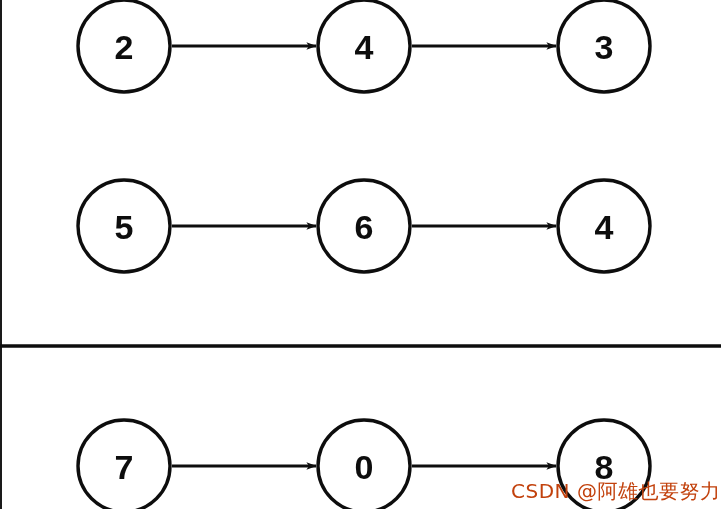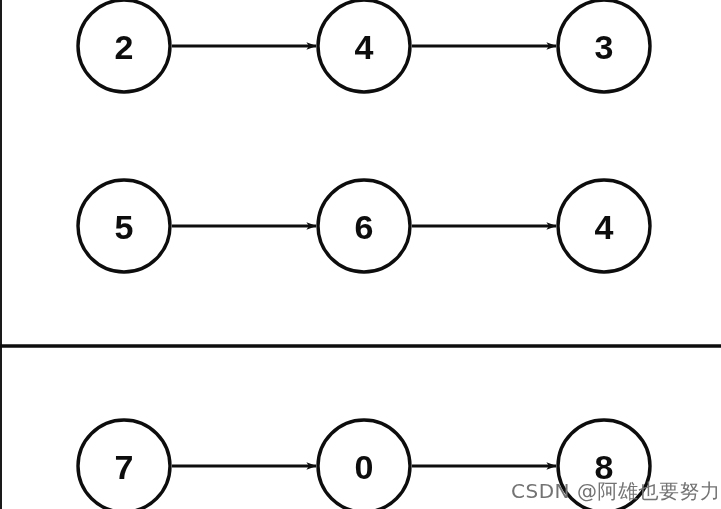--- a/index.html
+++ b/index.html
@@ -54,21 +54,21 @@
     stroke: #0d0d0d;
     stroke-width: 3.6;
   }
   #watermark {
     position: absolute;
     left: 511px;
     top: 478px;
     font-family: "DejaVu Sans", sans-serif;
     font-size: 20px;
     font-weight: 400;
-    color: #737373;
+    color: #c2410c;
     white-space: nowrap;
     letter-spacing: 0.5px;
     pointer-events: none;
     text-align: right;
   }
 </style>
 </head>
 <body>
 
 <div id="canvas">

